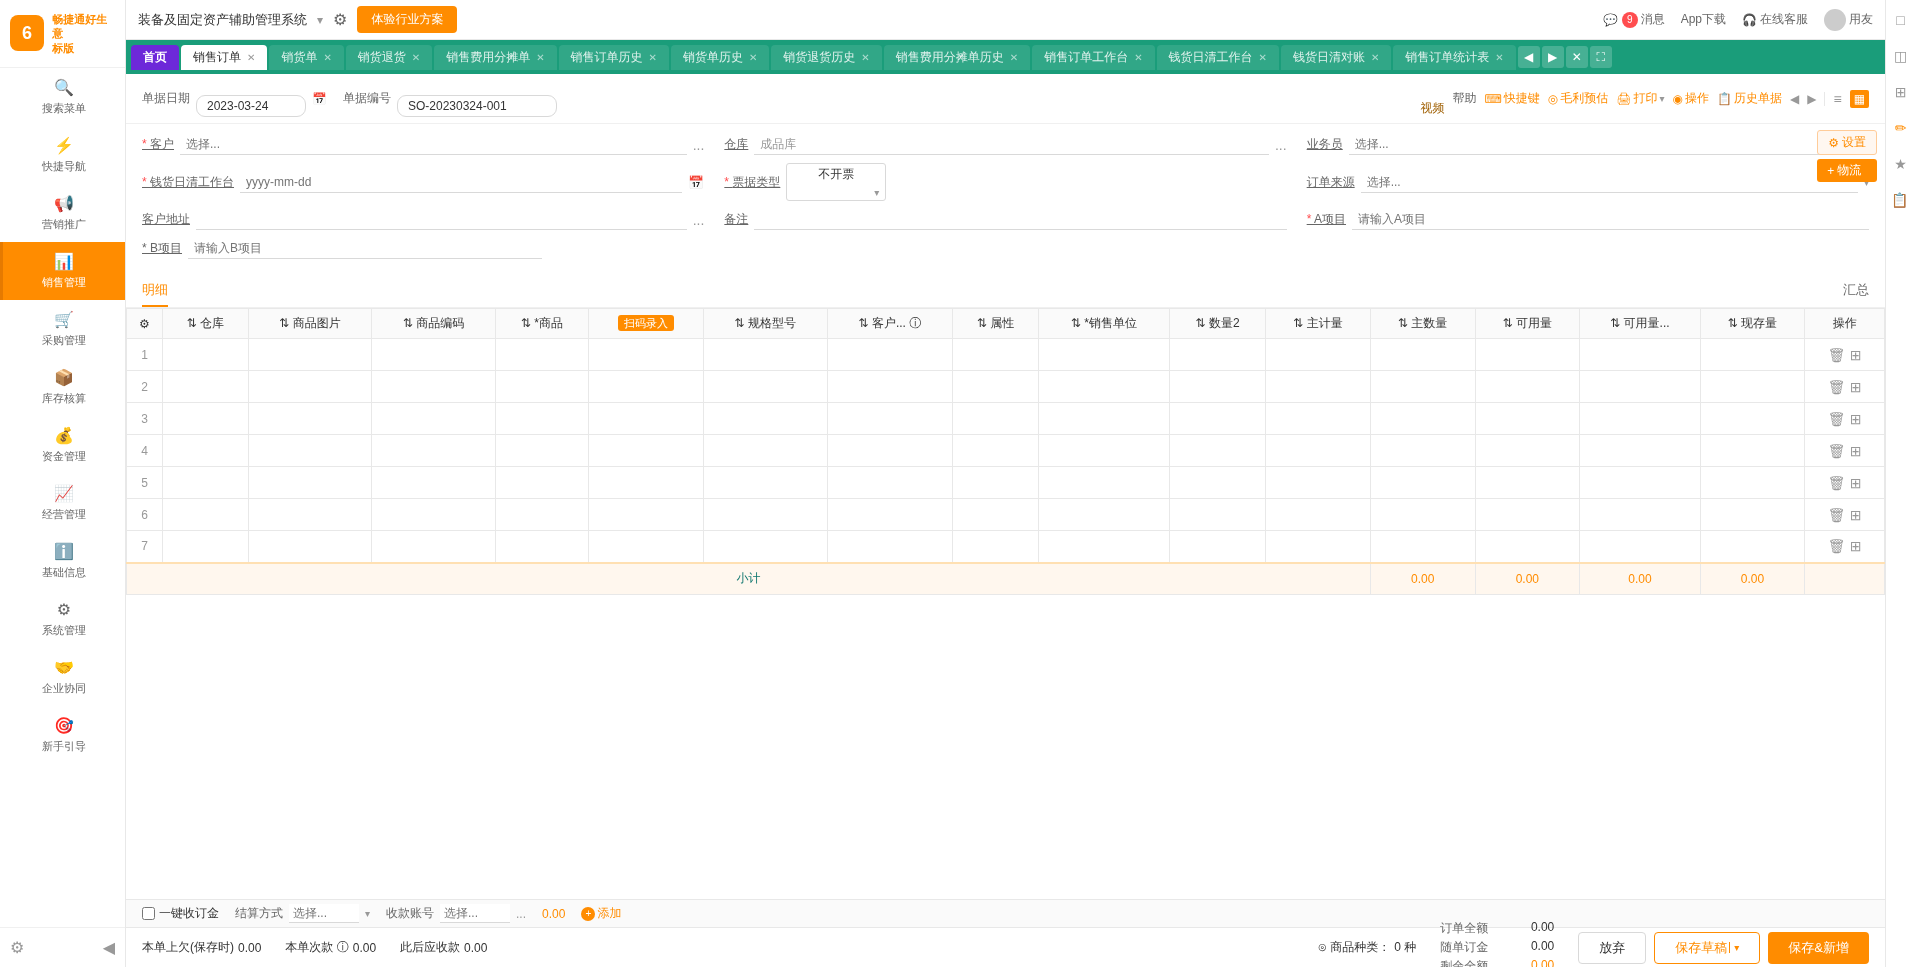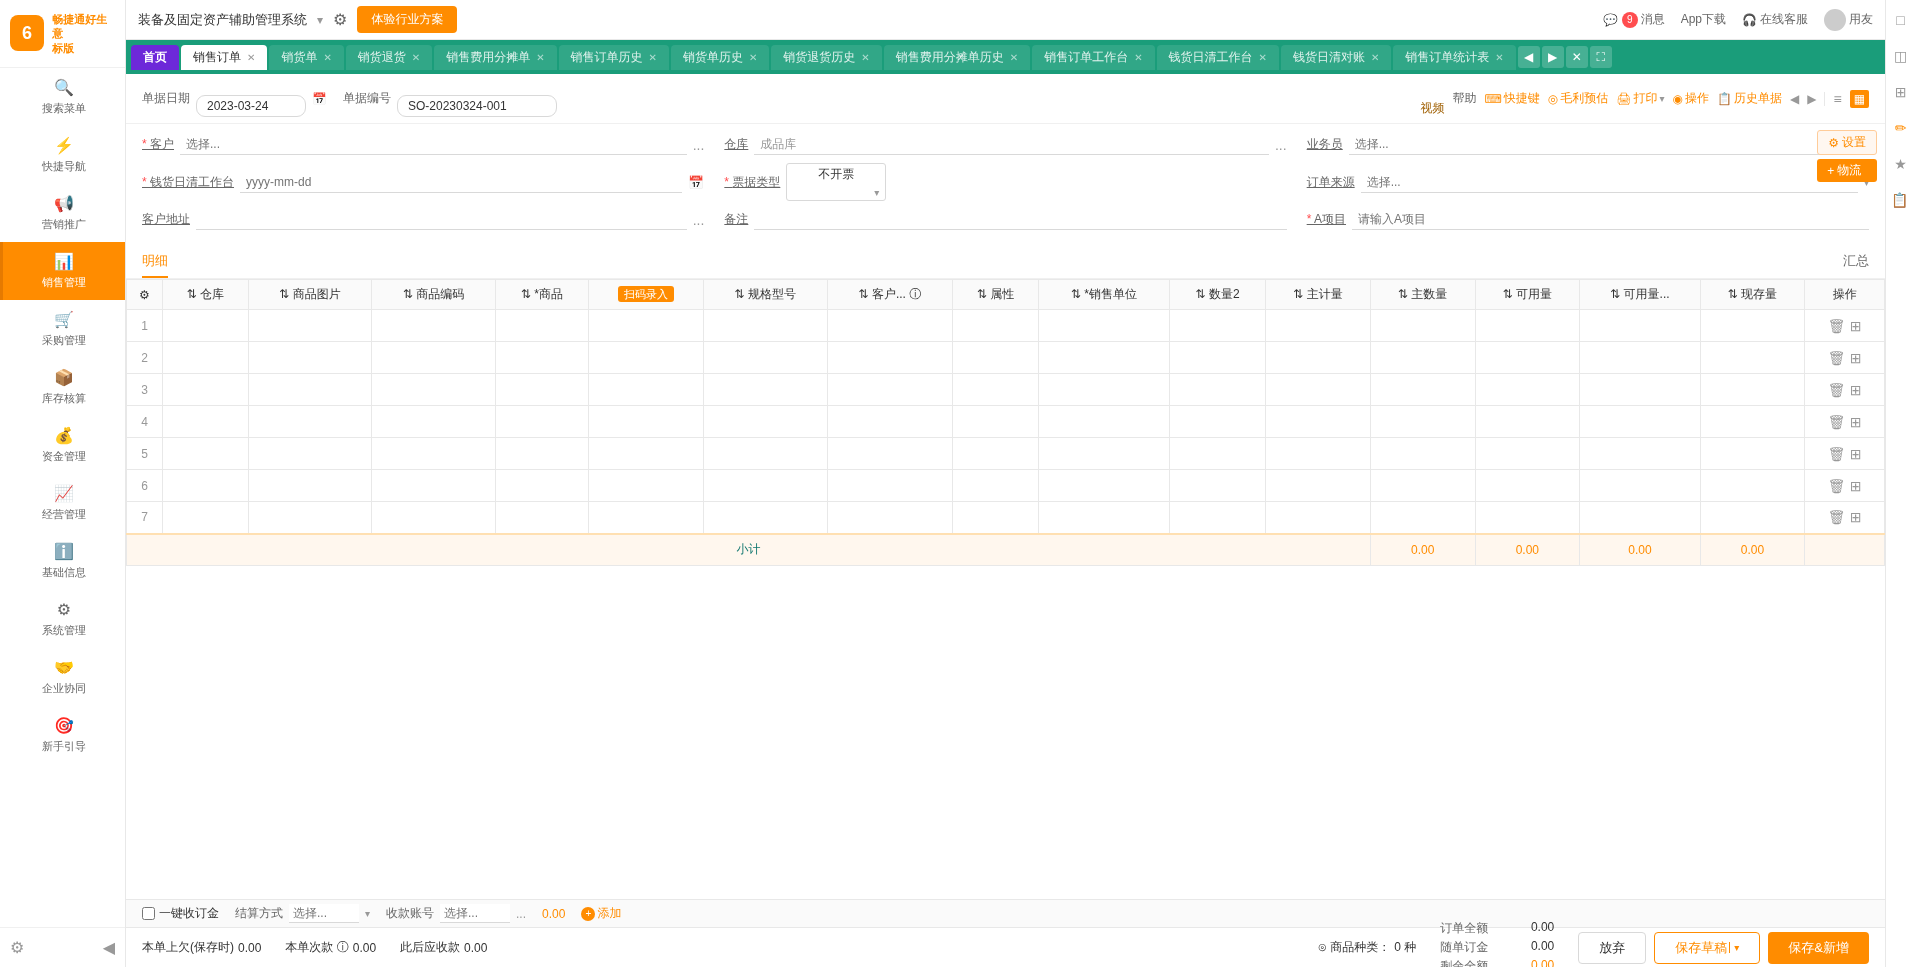--- a/index.html
+++ b/index.html
@@ -374,20 +374,26 @@
             </div>
             <div class="form-field">
               <label>备注</label>
               <input class="field-input" type="text" placeholder="" style="flex: 1 1 0%;">
             </div>
             <div class="form-field">
               <label class="required">A项目</label>
               <input class="field-input" type="text" placeholder="请输入A项目" style="flex: 1 1 0%;">
             </div>
           </div>
+          <div class="form-row">
+            <div class="form-field" style="max-width:400px;">
+              <label>* B项目</label>
+              <input class="field-input" type="text" placeholder="请输入B项目" style="flex: 1 1 0%;">
+            </div>
+          </div>
         </div>
       </div>
 
       <div class="table-tabs">
         <span class="table-tab active">明细</span>
         <span class="table-tab">汇总</span>
       </div>
 
       <div class="data-table-wrap">
         <table class="data-table">

